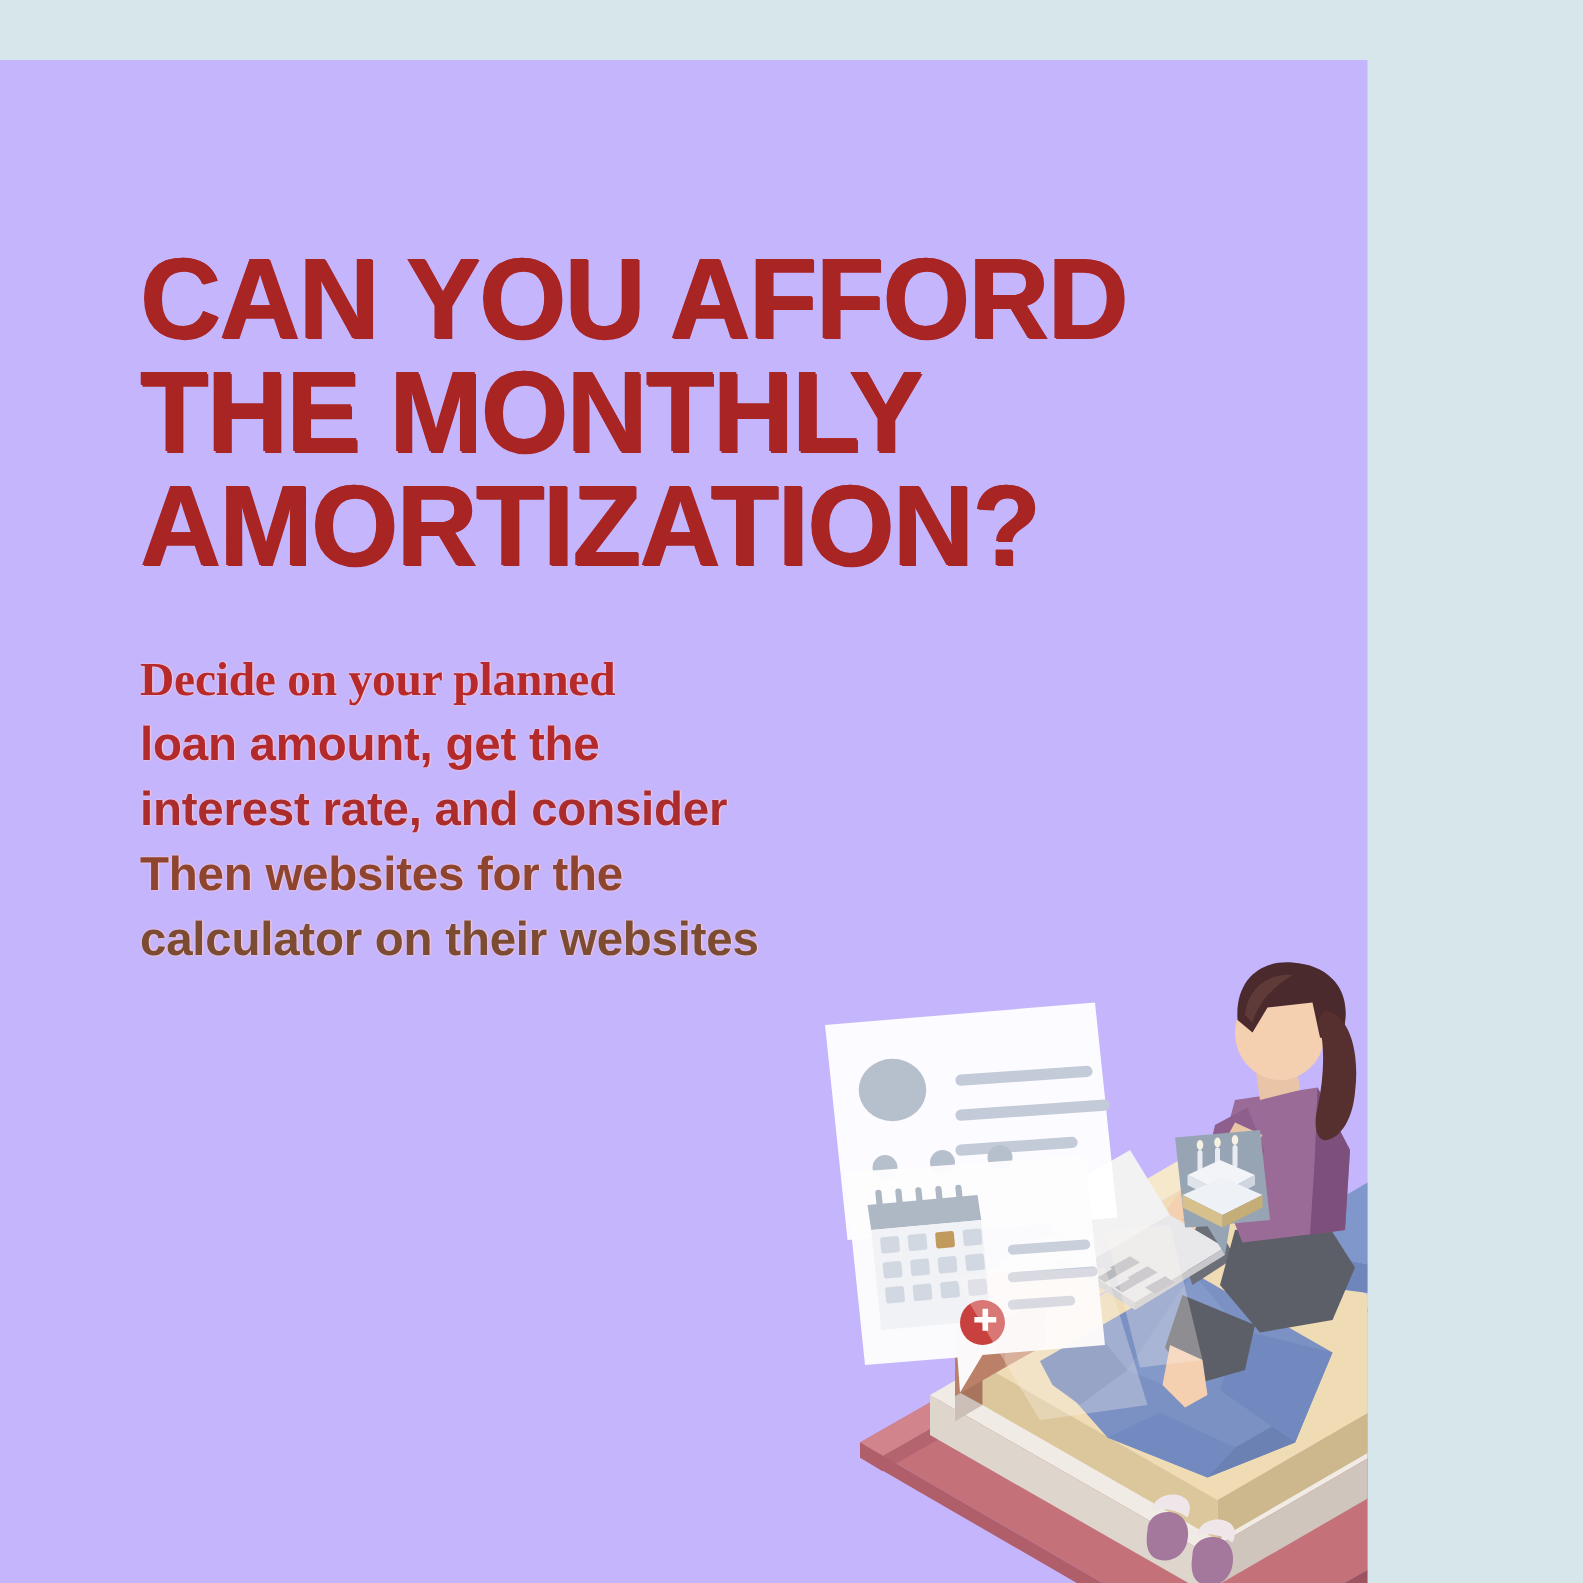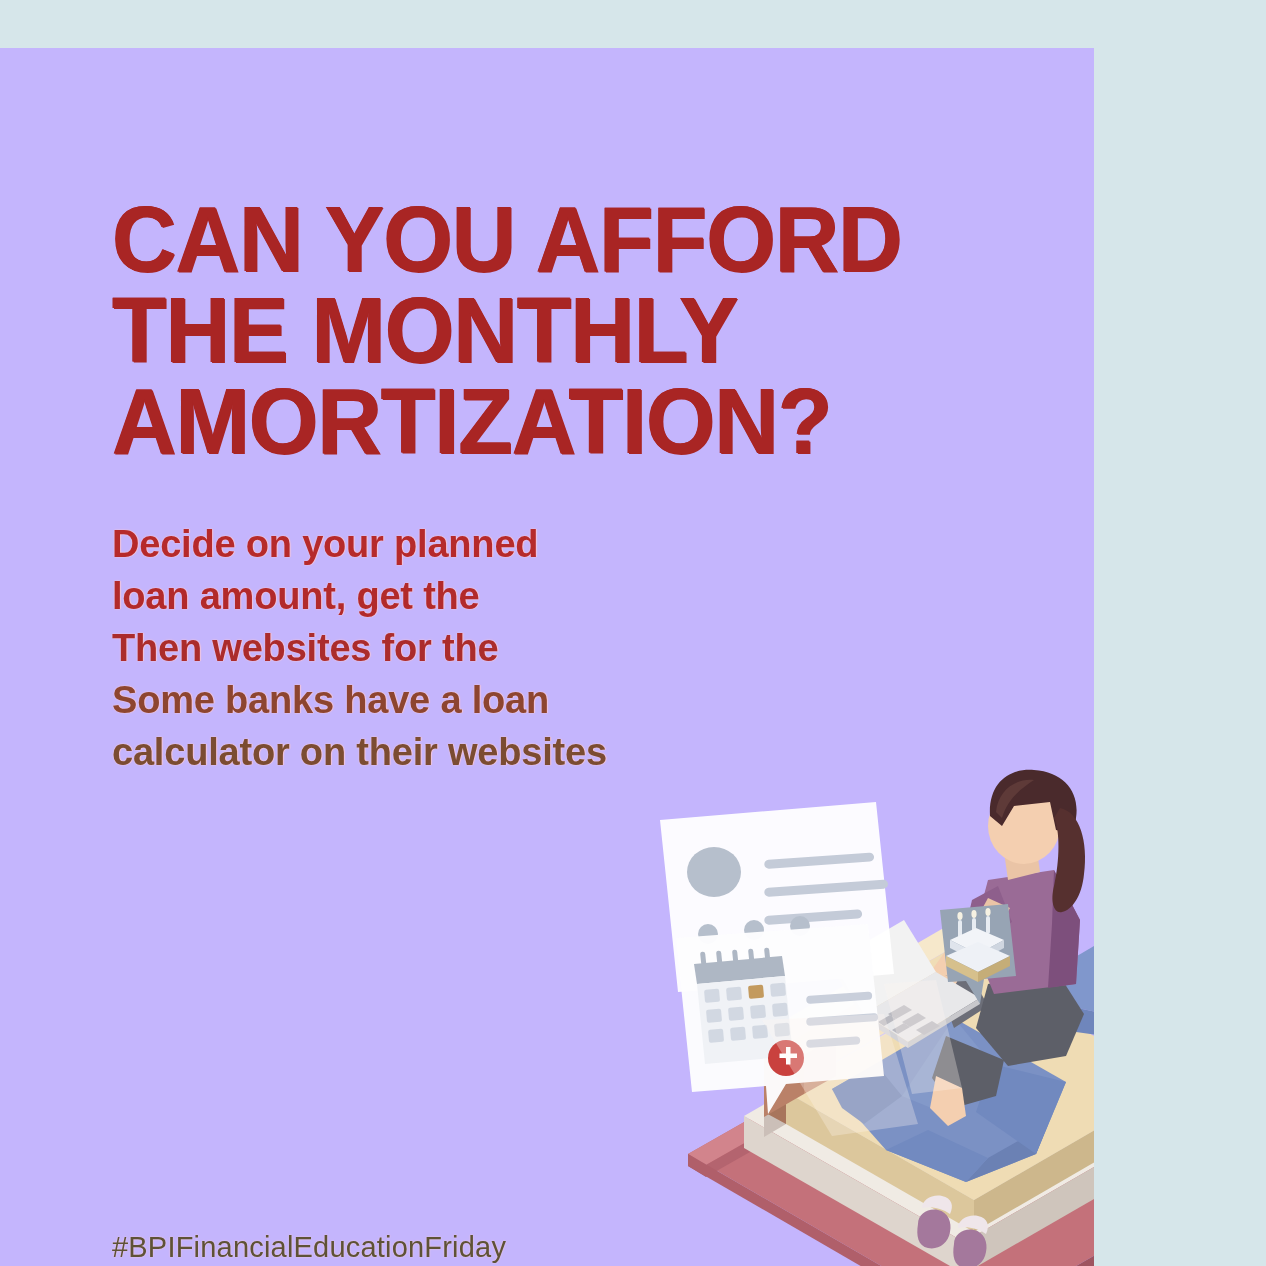--- a/index.html
+++ b/index.html
@@ -53,21 +53,21 @@
     font-size: 38px;
     line-height: 52px;
     letter-spacing: -0.2px;
   }
   .body-copy .bl {
     display: block;
     white-space: nowrap;
     text-shadow: 0 0 2px rgba(255,205,215,0.95), 1px 0 1px rgba(255,200,212,0.7);
   }
   
-  .body-copy .bl:nth-child(1) { color: #b62a2b; }
+  .body-copy .bl:nth-child(1) { color: #b62a2b; font-family: Liberation Serif, serif; }
   .body-copy .bl:nth-child(2) { color: #b22a2b; }
   .body-copy .bl:nth-child(3) { color: #ab2c2c; }
   .body-copy .bl:nth-child(4) { color: #8d4530; }
   .body-copy .bl:nth-child(5) { color: #7b4c32; }
   .body-copy .bl:nth-child(6) { color: #6f5033; }
   .body-copy .bl:nth-child(7) { color: #6a5134; }
   .body-copy .bl:nth-child(8) { color: #665234; }
   .body-copy .bl:nth-child(9) { color: #625233; text-align: center; }
   .body-copy .bl:nth-child(10){ color: #5e5233; }
 
@@ -102,26 +102,25 @@
 
   <h1 class="headline">
     <span class="hl-line">CAN YOU AFFORD</span>
     <span class="hl-line">THE MONTHLY</span>
     <span class="hl-line">AMORTIZATION?</span>
   </h1>
 
   <p class="body-copy">
     <span class="bl">Decide on your planned</span>
     <span class="bl">loan amount, get the</span>
+    <span class="bl">interest rate, and consider</span>
     <span class="bl">Then websites for the</span>
-    <span class="bl">Some banks have a loan</span>
     <span class="bl">calculator on their websites</span>
   </p>
 
-  <p class="hashtag">#BPIFinancialEducationFriday</p>
 
   <div class="illustration">
     <svg viewBox="0 0 630 630" xmlns="http://www.w3.org/2000/svg" shape-rendering="geometricPrecision">
 
       <g>
         <polygon points="52,470 350,300 640,468 342,638" fill="#c4717a"></polygon>
         <polygon points="52,470 350,300 368,311 70,481" fill="#d2848c"></polygon>
         <polygon points="52,470 70,481 70,493 52,482" fill="#ab5d68"></polygon>
         <polygon points="70,481 368,311 368,323 70,493" fill="#b4646f"></polygon>
         <polygon points="342,638 640,468 640,480 342,650" fill="#9e5460"></polygon>

